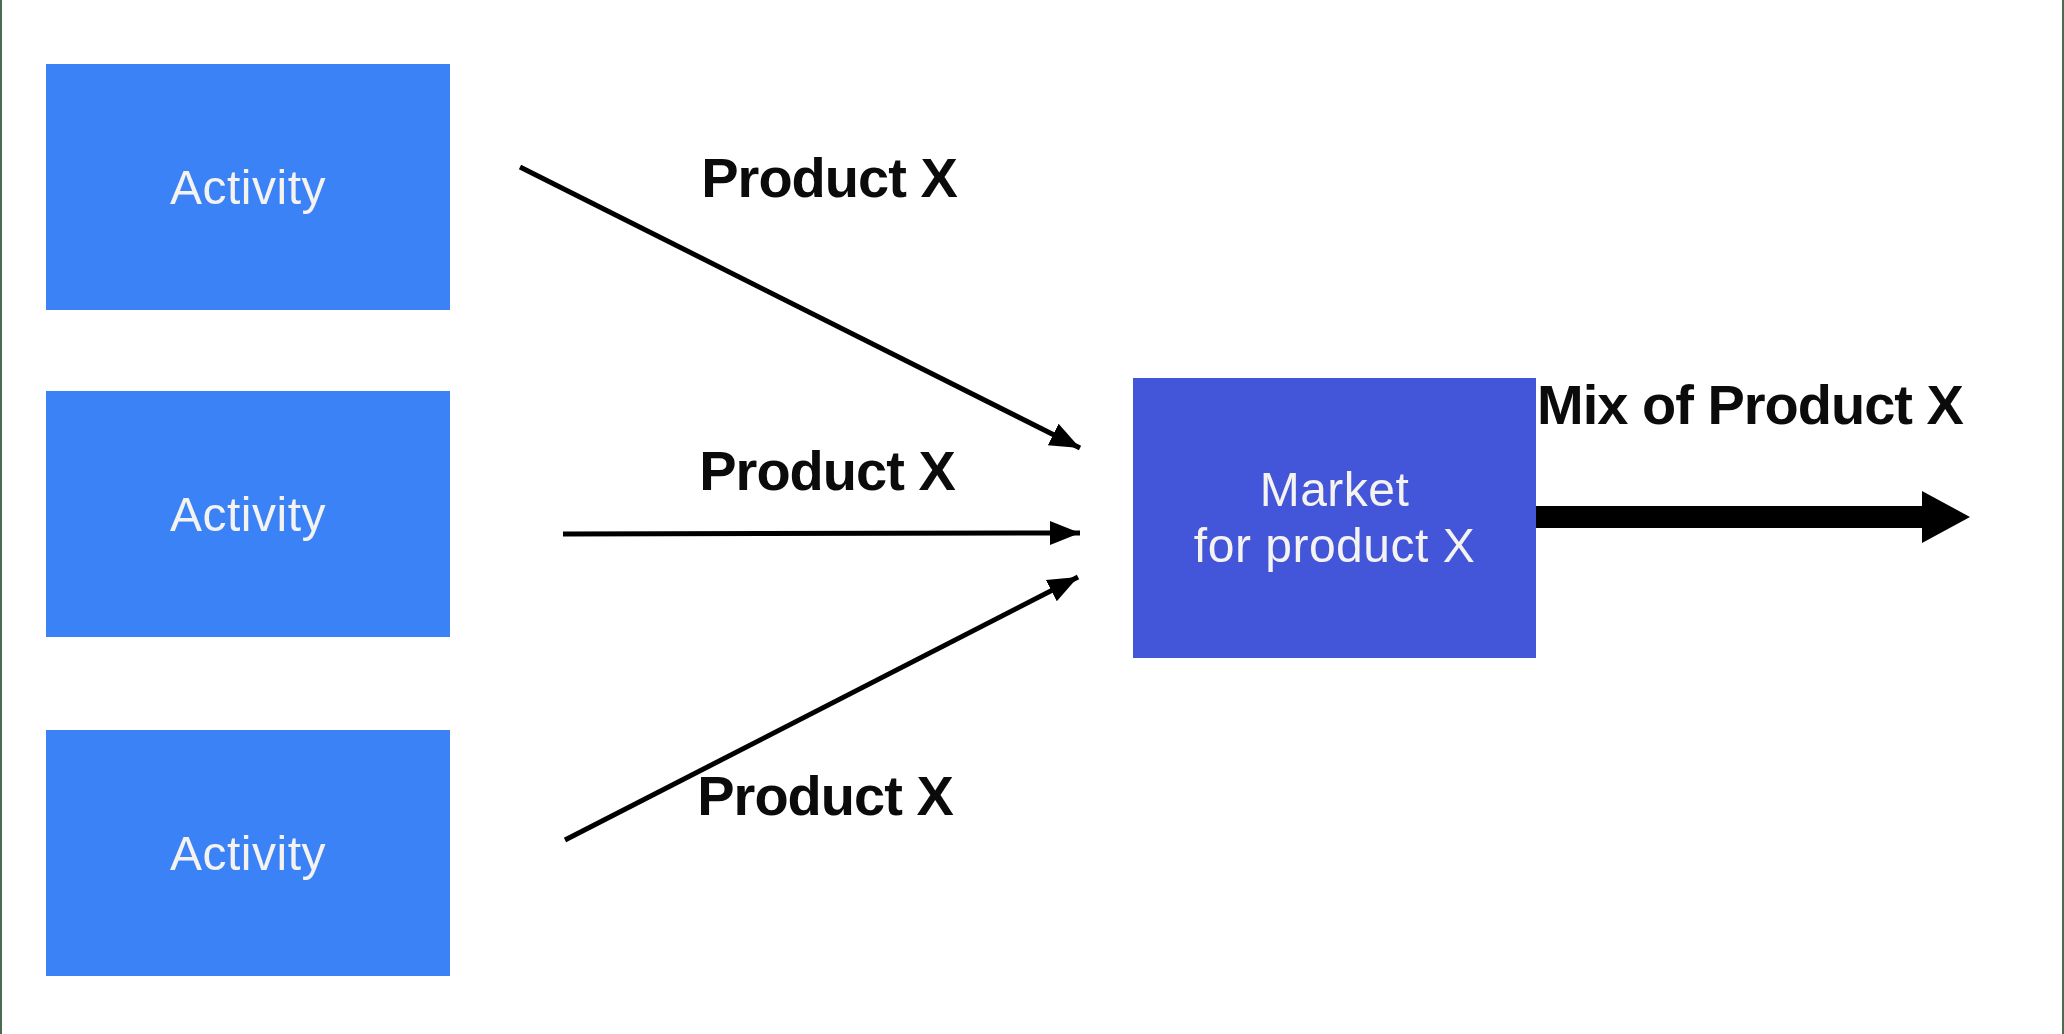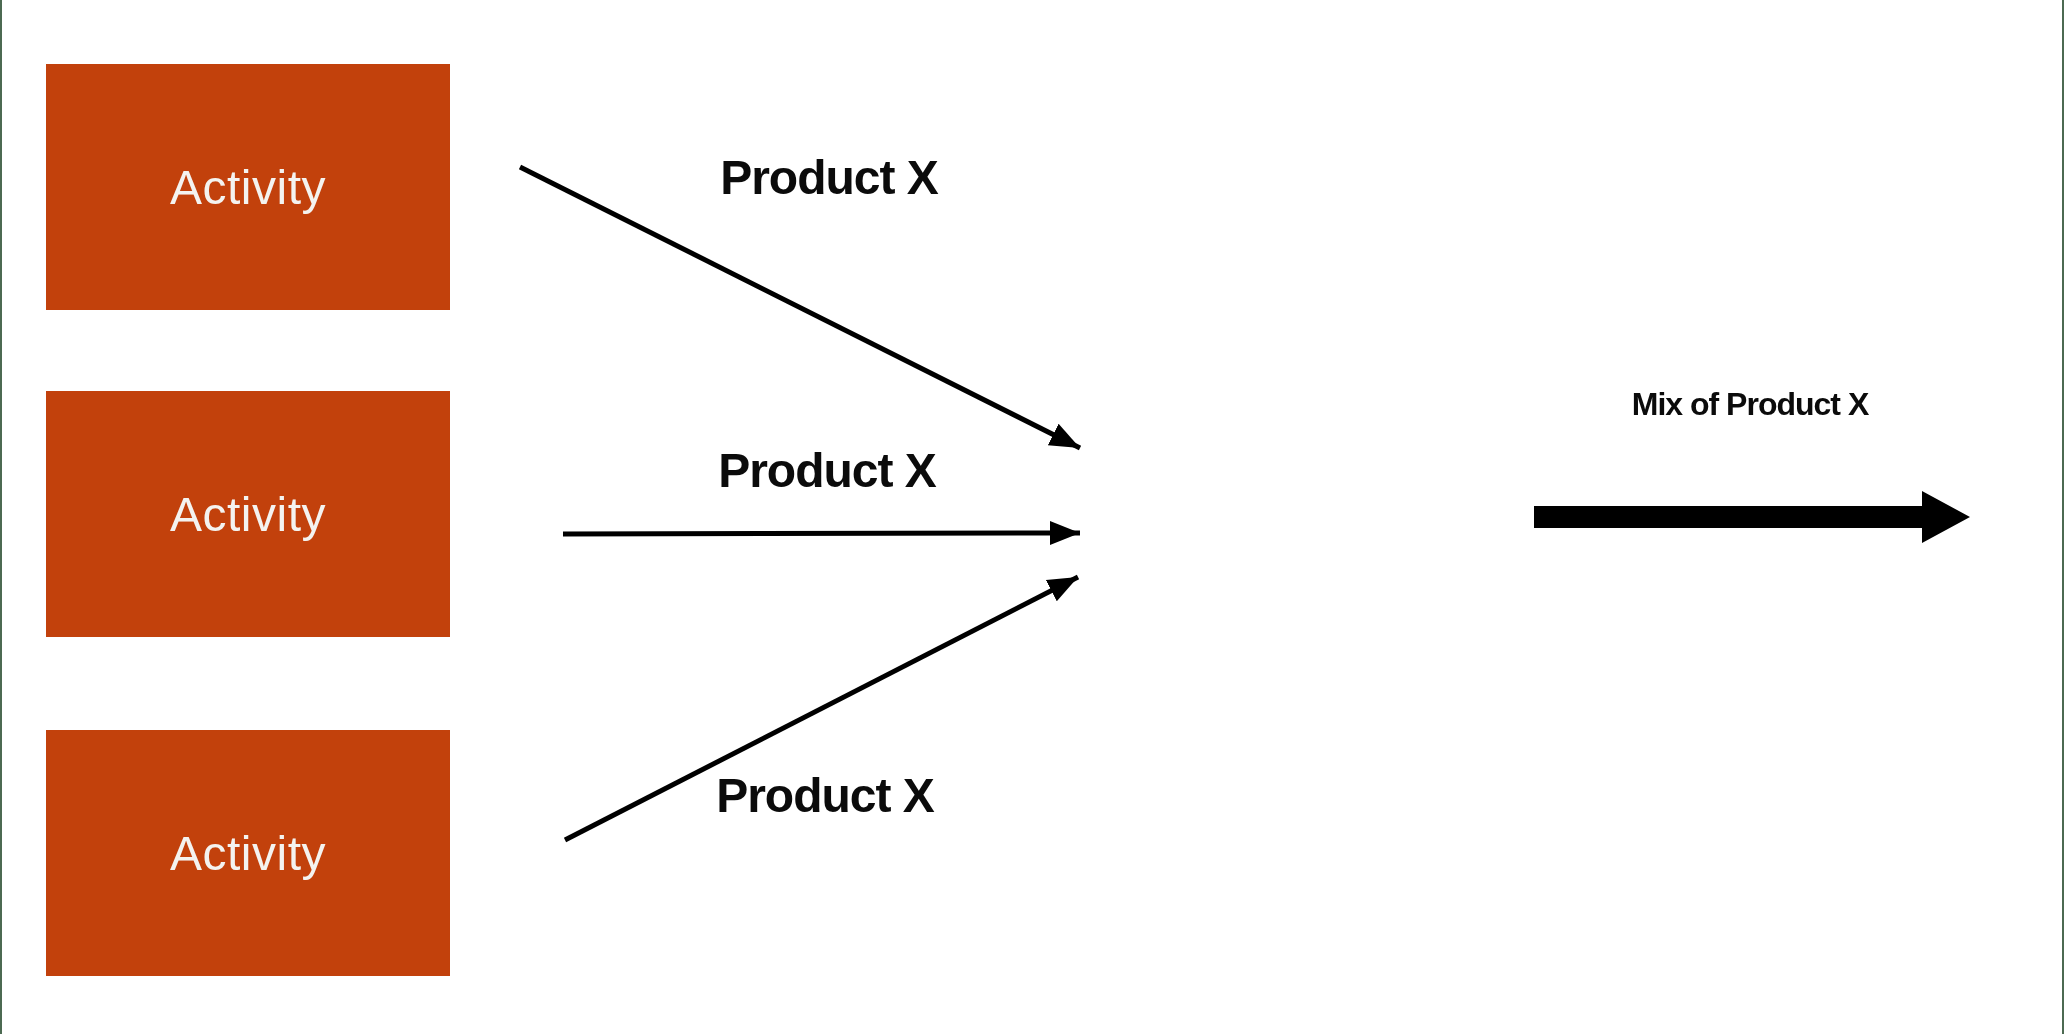--- a/index.html
+++ b/index.html
@@ -29,56 +29,56 @@
     text-align: center;
     color: #f4f3f0;
     font-size: 48px;
     font-weight: 500;
     letter-spacing: 0.5px;
   }
   .activity-box {
     left: 46px;
     width: 404px;
     height: 246px;
-    background: #c2410c;
+    background: #3b82f6;
   }
   #activity-1 { top: 64px; }
   #activity-2 { top: 391px; }
   #activity-3 { top: 730px; }
 
   #market-box {
     left: 1133px;
     top: 378px;
     width: 403px;
     height: 280px;
     background: #4355d9;
     line-height: 56px;
   }
 
   .flow-label {
     position: absolute;
     transform: translate(-50%, -50%);
     color: #0b0b0b;
-    font-size: 48px;
+    font-size: 56px;
     font-weight: 600;
     letter-spacing: -1px;
     white-space: nowrap;
   }
   #flow-label-1 { left: 829px; top: 177px; }
   #flow-label-2 { left: 827px; top: 470px; }
   #flow-label-3 { left: 825px; top: 795px; }
 
   #output-label {
     position: absolute;
     left: 1505px;
     top: 376px;
     width: 490px;
     text-align: center;
     color: #0b0b0b;
-    font-size: 32px;
+    font-size: 56px;
     font-weight: 600;
     letter-spacing: -1px;
     line-height: 57px;
     white-space: nowrap;
   }
 
   #arrow-layer {
     position: absolute;
     left: 0;
     top: 0;
@@ -109,20 +109,26 @@
   <div id="activity-1" class="node activity-box">
     <span>Activity</span>
   </div>
   <div id="activity-2" class="node activity-box">
     <span>Activity</span>
   </div>
   <div id="activity-3" class="node activity-box">
     <span>Activity</span>
   </div>
 
+  <div id="market-box" class="node">
+    <span>
+      <span>Market</span><br>
+      <span>for product X</span>
+    </span>
+  </div>
 
   <div id="flow-label-1" class="flow-label">Product X</div>
   <div id="flow-label-2" class="flow-label">Product X</div>
   <div id="flow-label-3" class="flow-label">Product X</div>
 
   <div id="output-label">
     <span>Mix of Product X</span><br>
   </div>
 
 </div>

